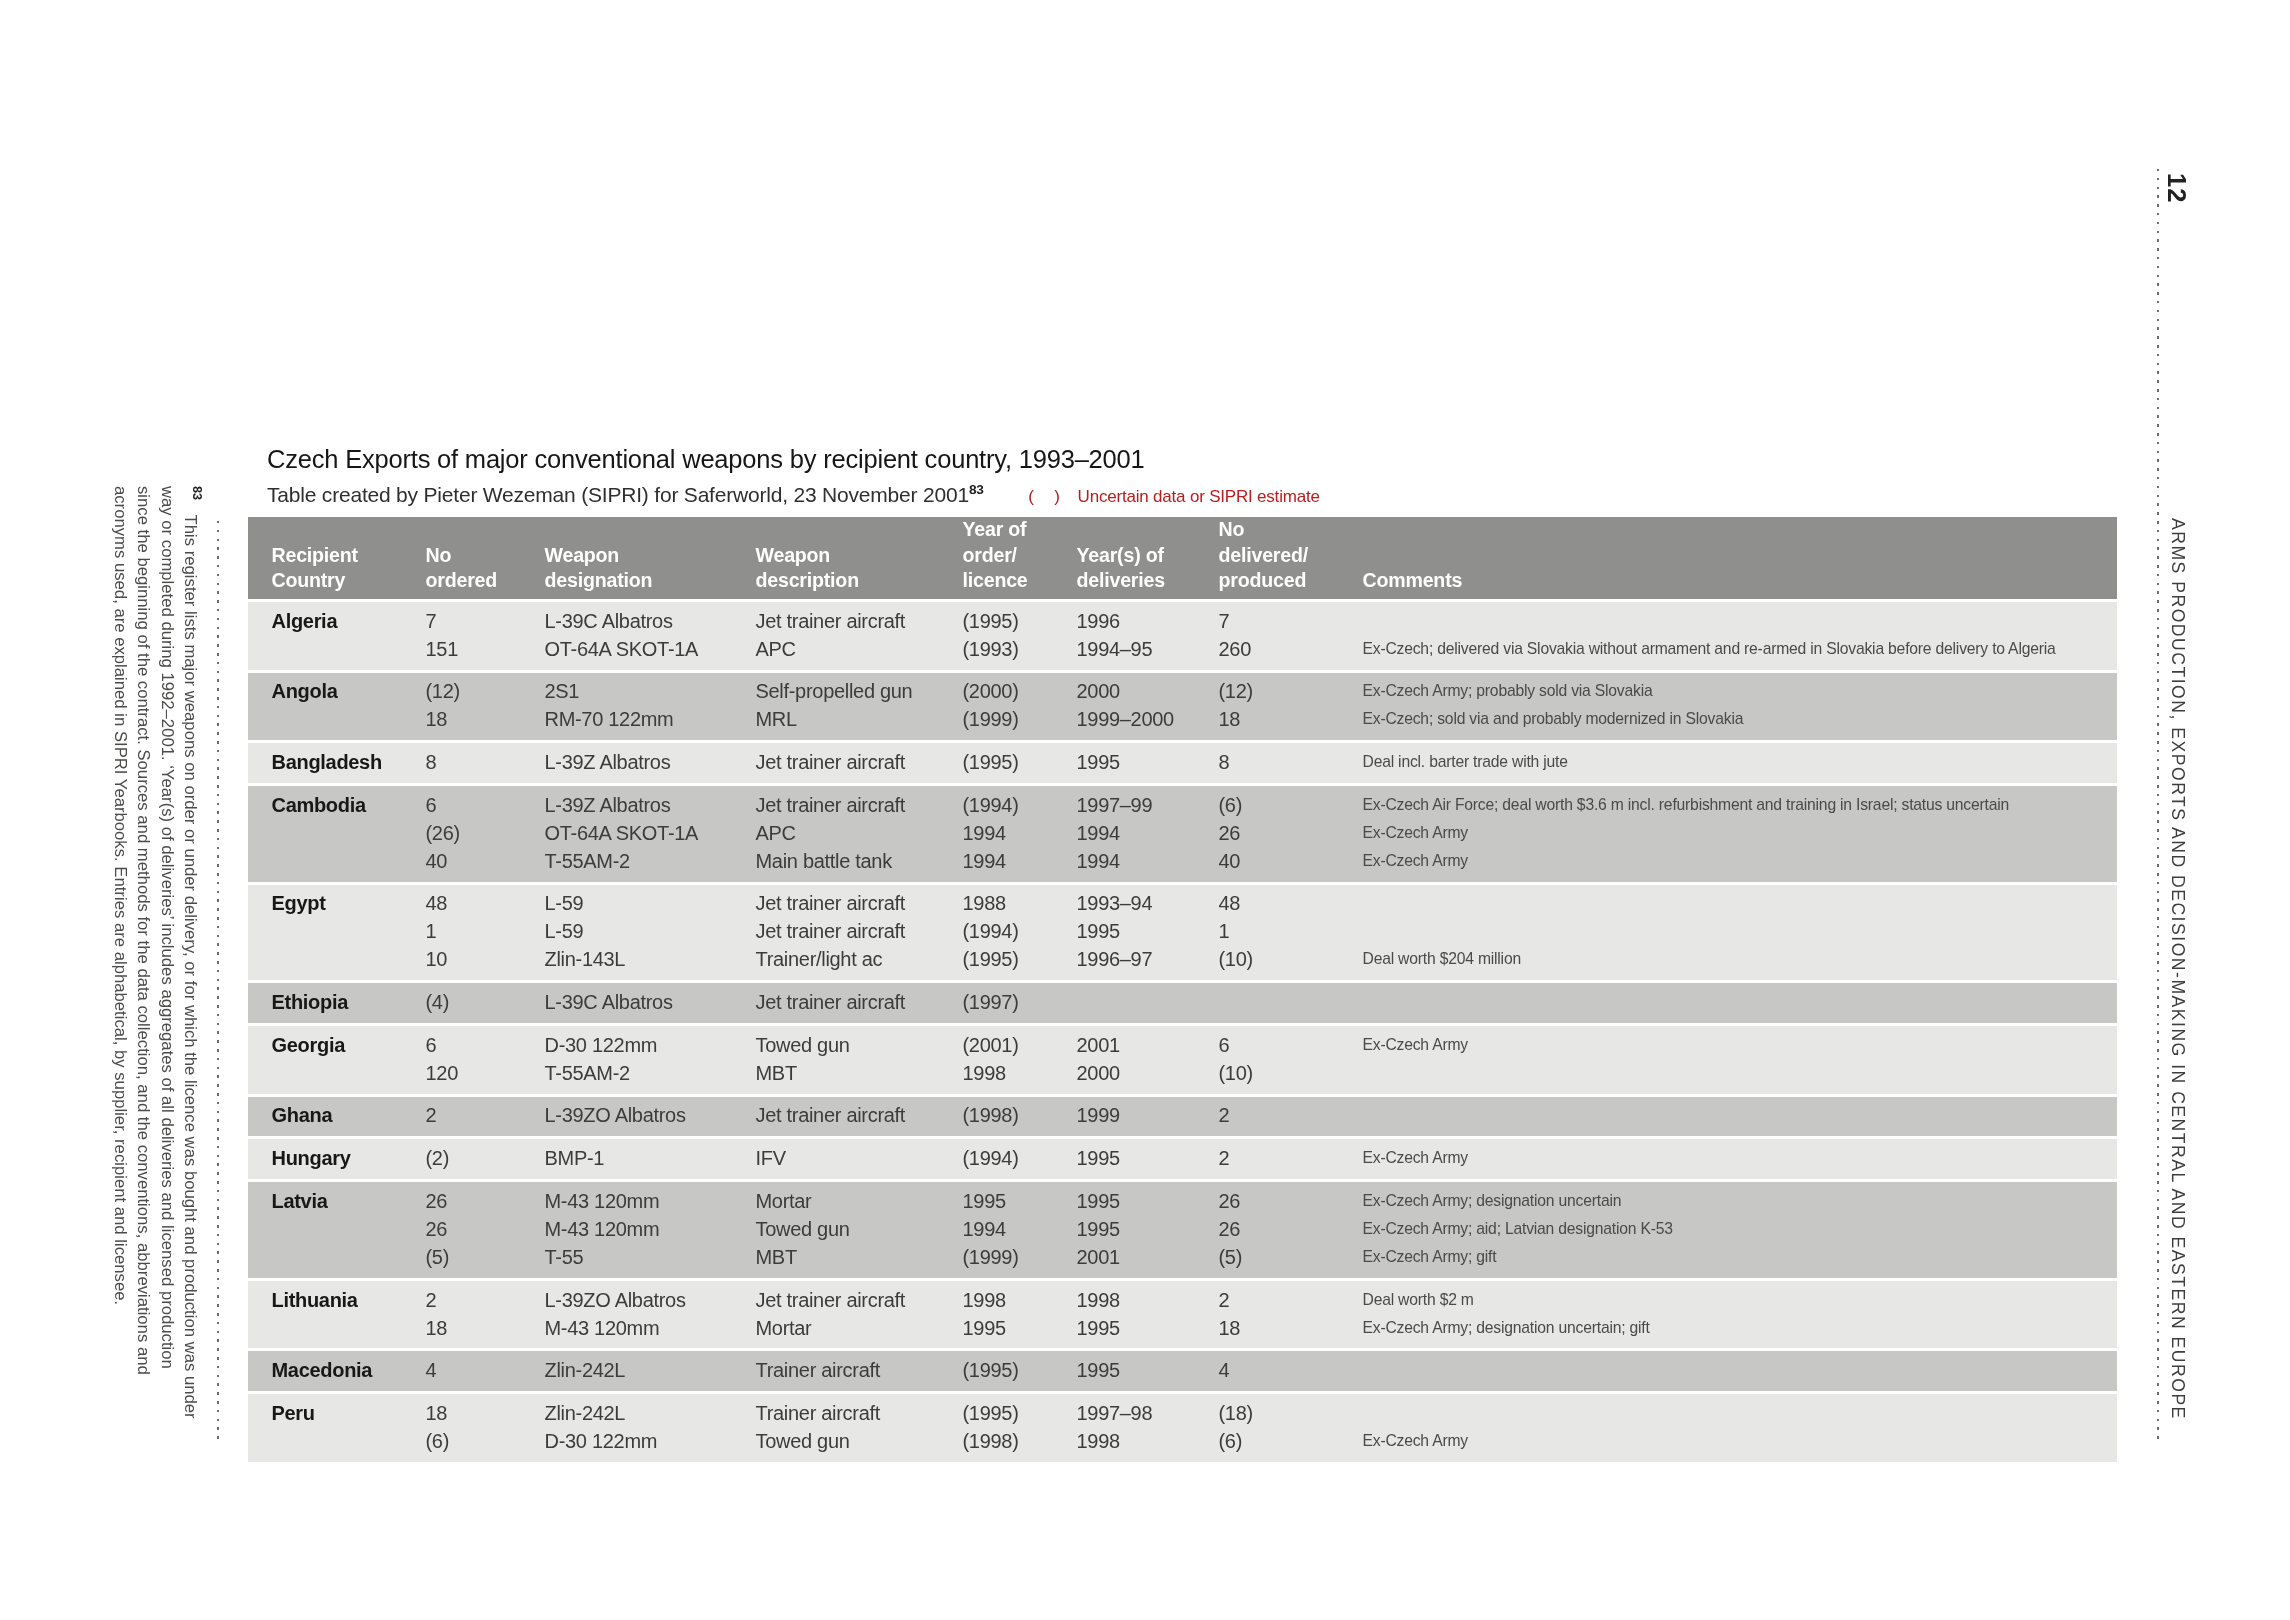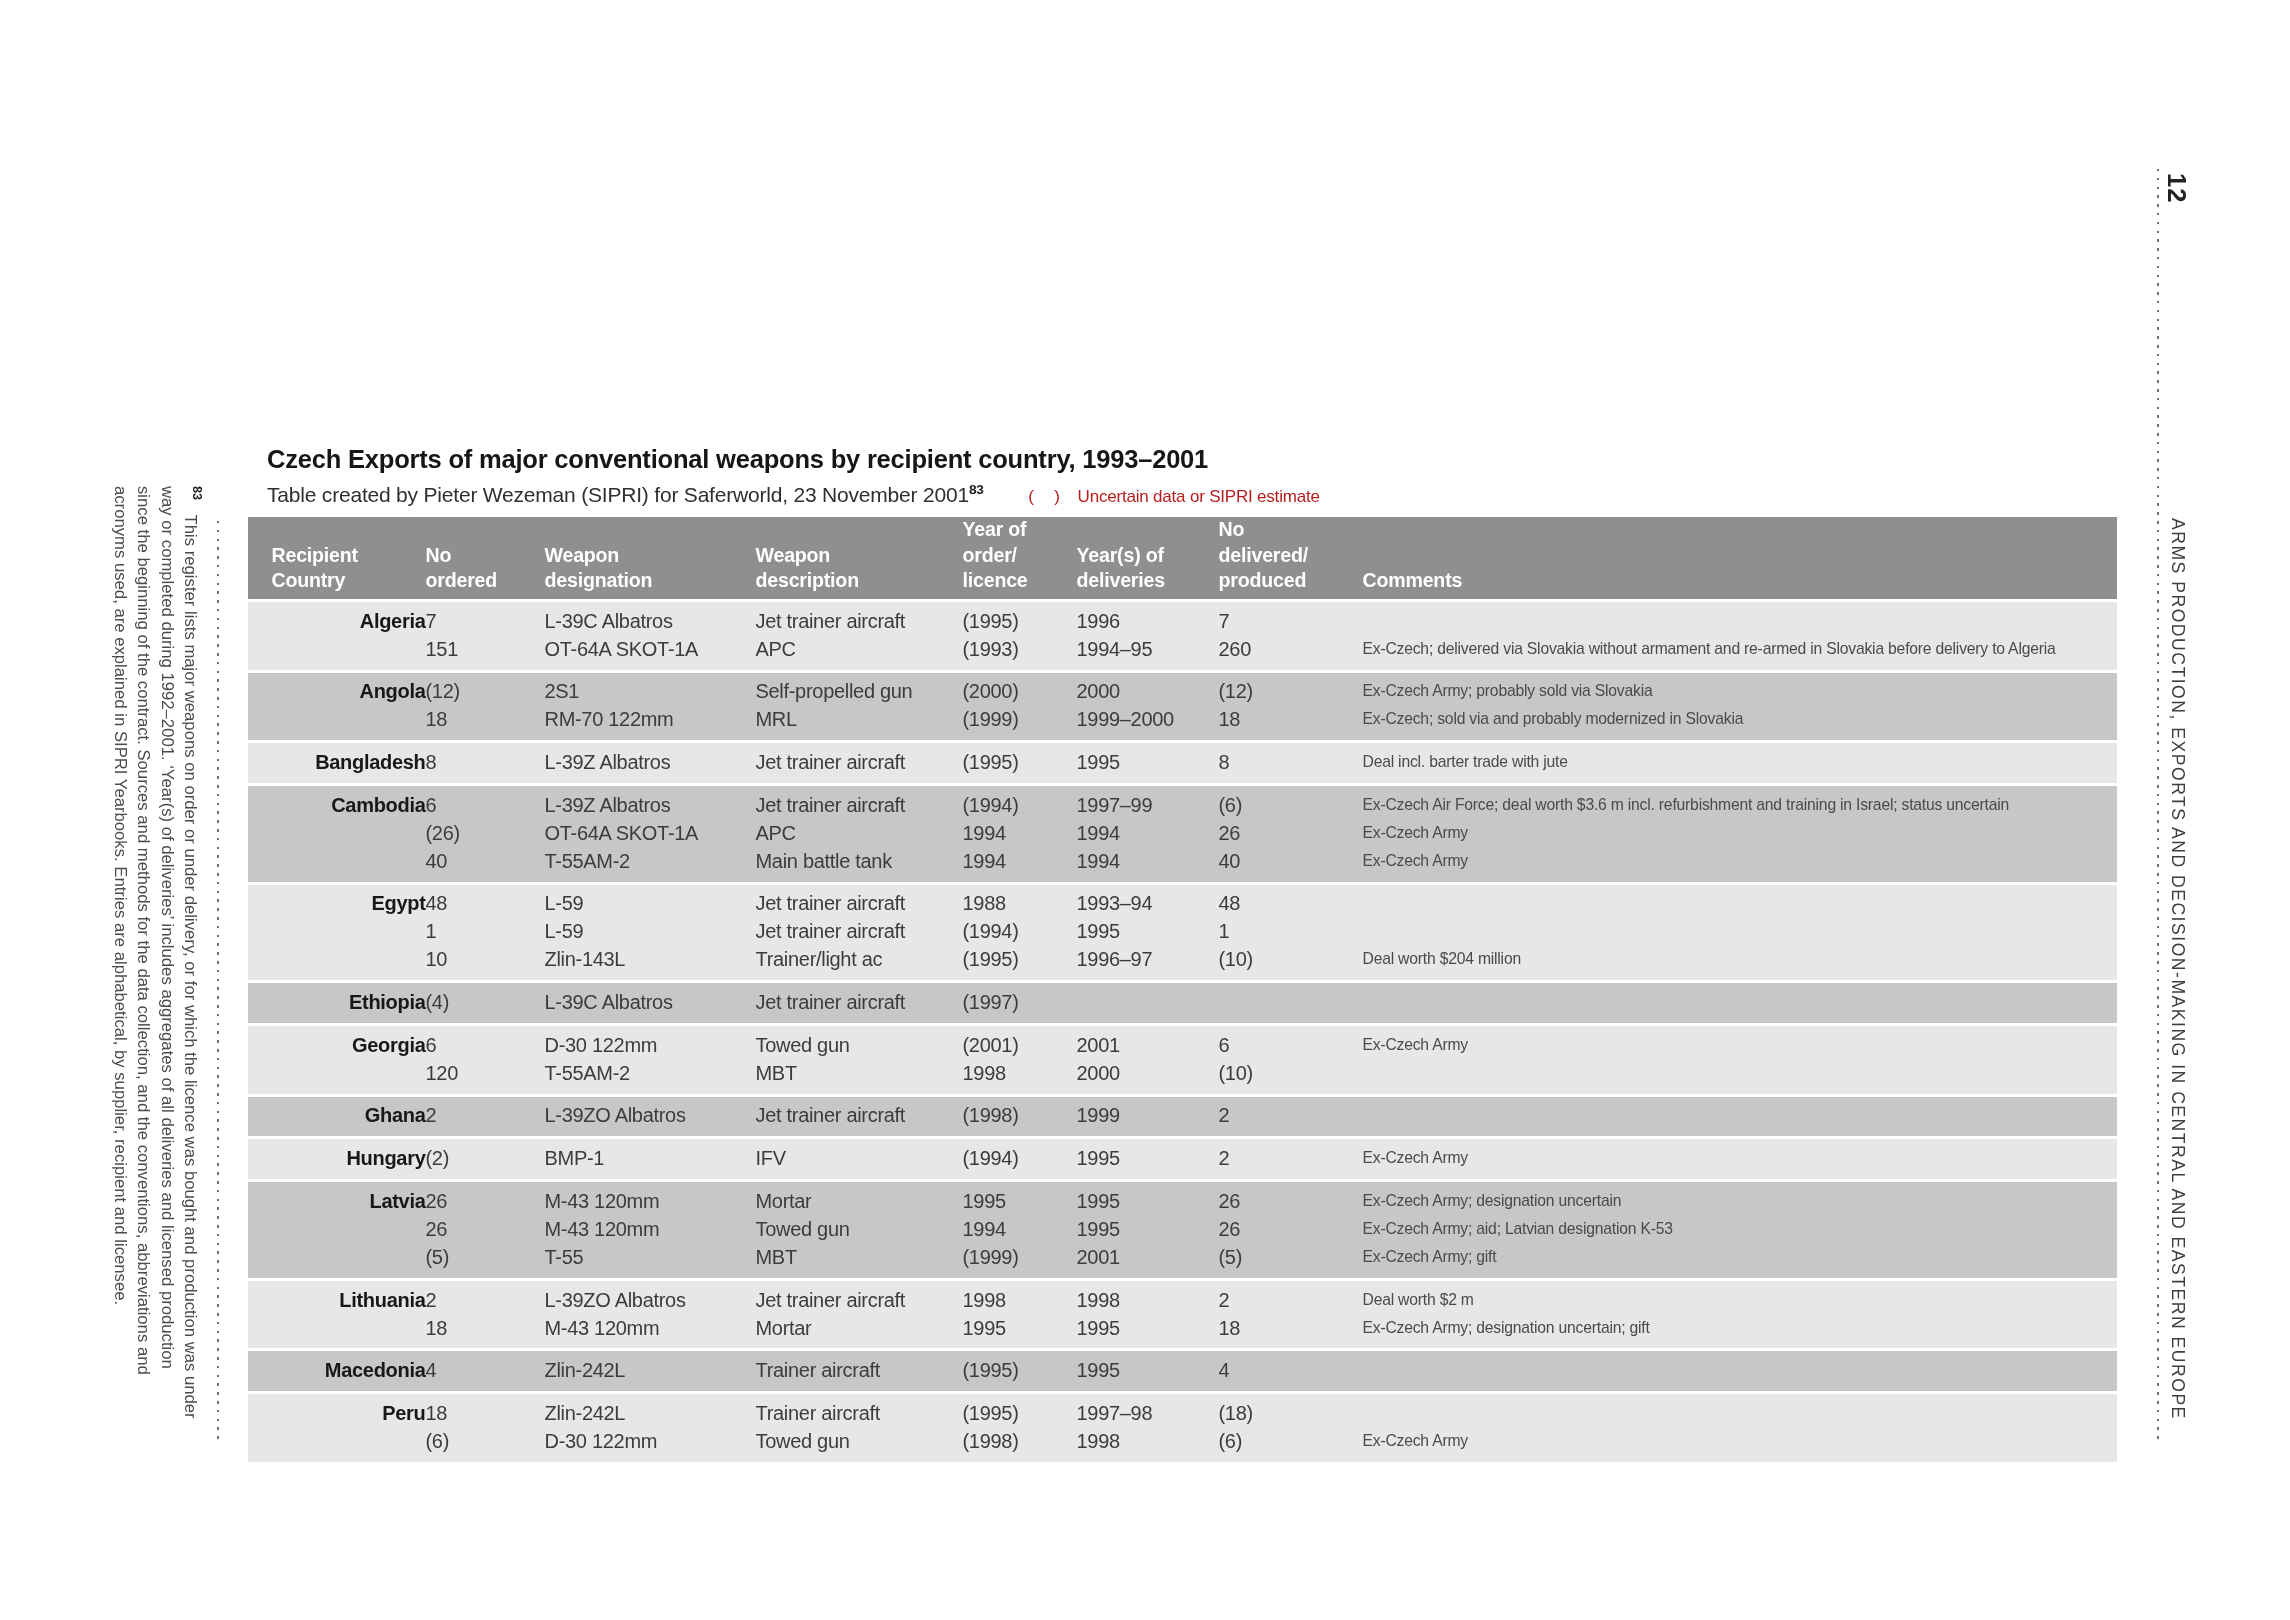--- a/index.html
+++ b/index.html
@@ -36,21 +36,21 @@
     font-size:25.5px;font-weight:bold;color:#222221;letter-spacing:1px;
   }
   .sidehead-rot{
     position:absolute;left:2167px;top:518px;writing-mode:vertical-rl;
     font-size:17.6px;letter-spacing:1.5px;color:#3e3e3d;white-space:nowrap;
   }
 
   
   .title{
     position:absolute;left:267px;top:445px;
-    font-size:25.5px;font-weight:bold;color:var(--title);letter-spacing:-0.2px;
+    font-size:25.5px;font-weight:normal;color:var(--title);letter-spacing:-0.2px;
   }
   .subtitle{
     position:absolute;left:267px;top:482px;
     font-size:21px;color:#2f2f2e;letter-spacing:-0.2px;
   }
   .subtitle sup{font-size:13.7px;font-weight:bold;color:#222;}
   .legend{margin-left:39px;font-size:17px;color:#b91c1c;}
   .legend-sym{white-space:pre;letter-spacing:7.8px;margin-right:9.8px;}
 
   
@@ -65,21 +65,21 @@
     height:82px;align-items:end;padding-bottom:8.8px;
     font-size:19.6px;font-weight:bold;line-height:25.5px;letter-spacing:-0.2px;
   }
   .hline{white-space:nowrap;}
   .trow{
     margin-top:2.9px;padding-top:4.9px;padding-bottom:6.9px;
     font-size:20px;line-height:28px;color:var(--text);letter-spacing:-0.3px;
   }
   .trow.light{background:var(--row-light);}
   .trow.dark{background:var(--row-dark);}
-  .country{font-weight:bold;color:var(--country);text-align:right;}
+  .country{font-weight:bold;color:var(--country);}
   .line{min-height:28px;white-space:nowrap;}
   .cmt{min-height:28px;line-height:28px;font-size:15.7px;color:var(--comment);letter-spacing:-0.2px;}
 </style>
 </head>
 <body>
 
 <div class="page">
 
   <div class="footnote-rot">
     <div class="fn-line"><sup>83</sup> <span>This register lists major weapons on order or under delivery, or for which the licence was bought and production was under</span></div>

